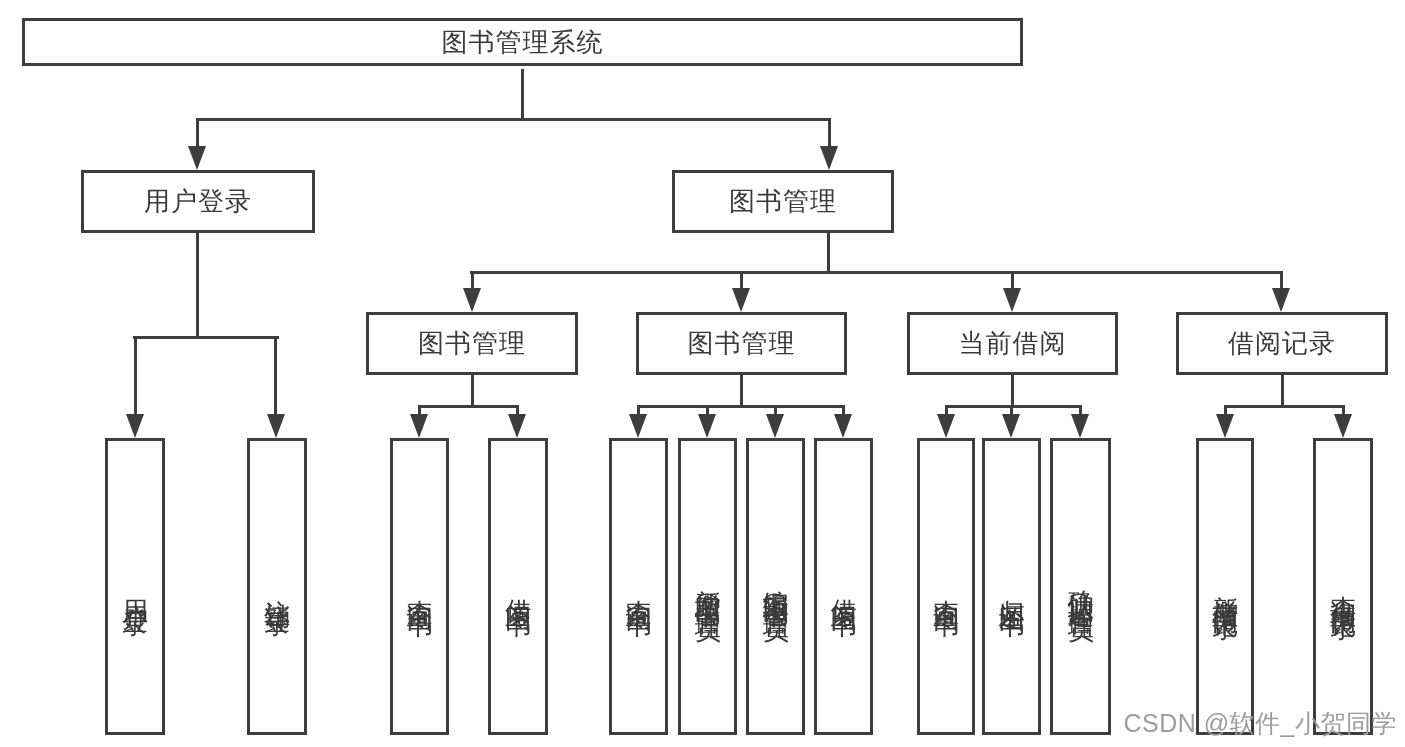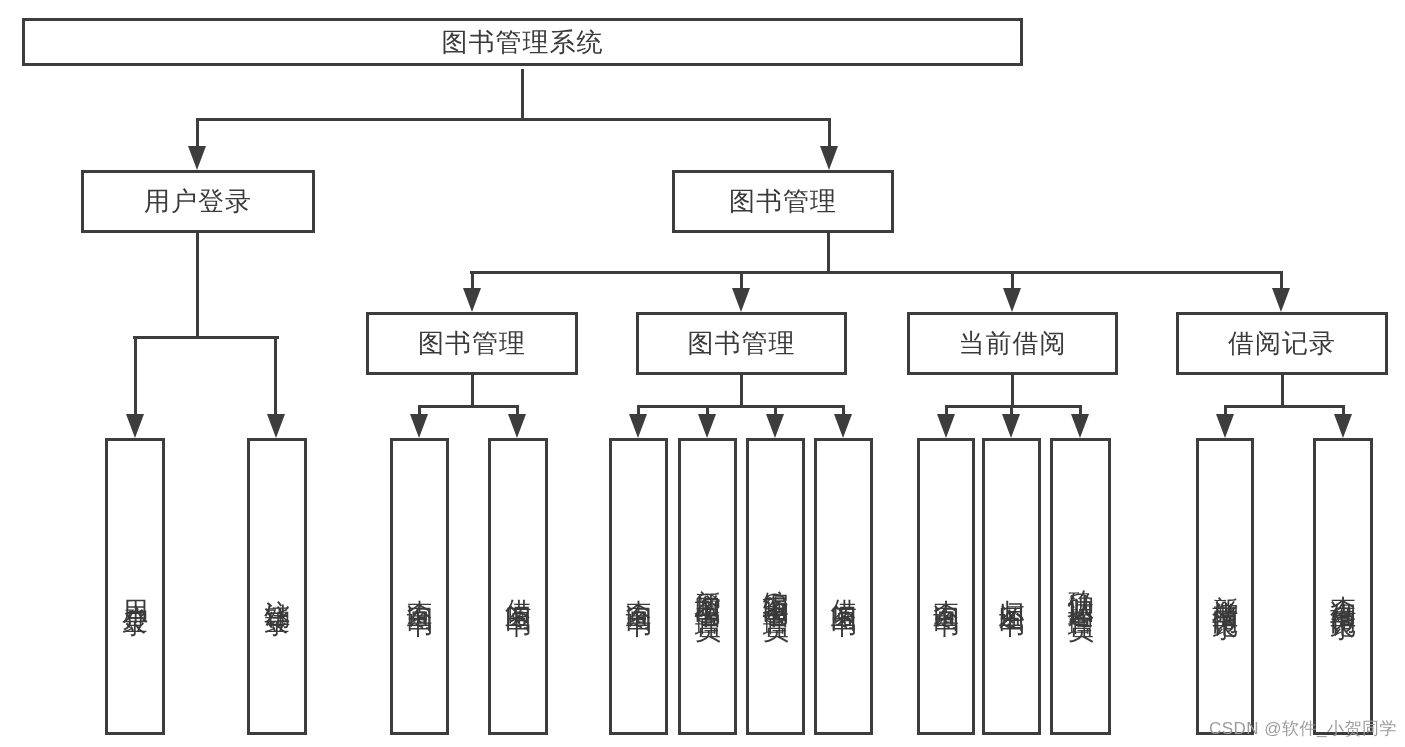--- a/index.html
+++ b/index.html
@@ -25,21 +25,21 @@
   }
   .hline{position:absolute;height:3px;background:var(--line);}
   .vline{position:absolute;width:3px;background:var(--line);}
   .arrowhead{
     position:absolute;width:0;height:0;
     border-left:9px solid transparent;border-right:9px solid transparent;
     border-top:24px solid var(--line);
   }
   .watermark{
     position:absolute;right:8px;bottom:7px;z-index:20;
-    font-size:17px;color:var(--wm);letter-spacing:0.5px;
+    font-size:25px;color:var(--wm);letter-spacing:0.5px;
   }
 </style>
 </head>
 <body>
 
 <div class="stage">
 
   <div class="vline" style="left:521px;top:69px;height:52px"></div>
   <div class="hline" style="left:196px;top:118px;width:635px"></div>
   <div class="vline" style="left:196px;top:118px;height:30px"></div>

